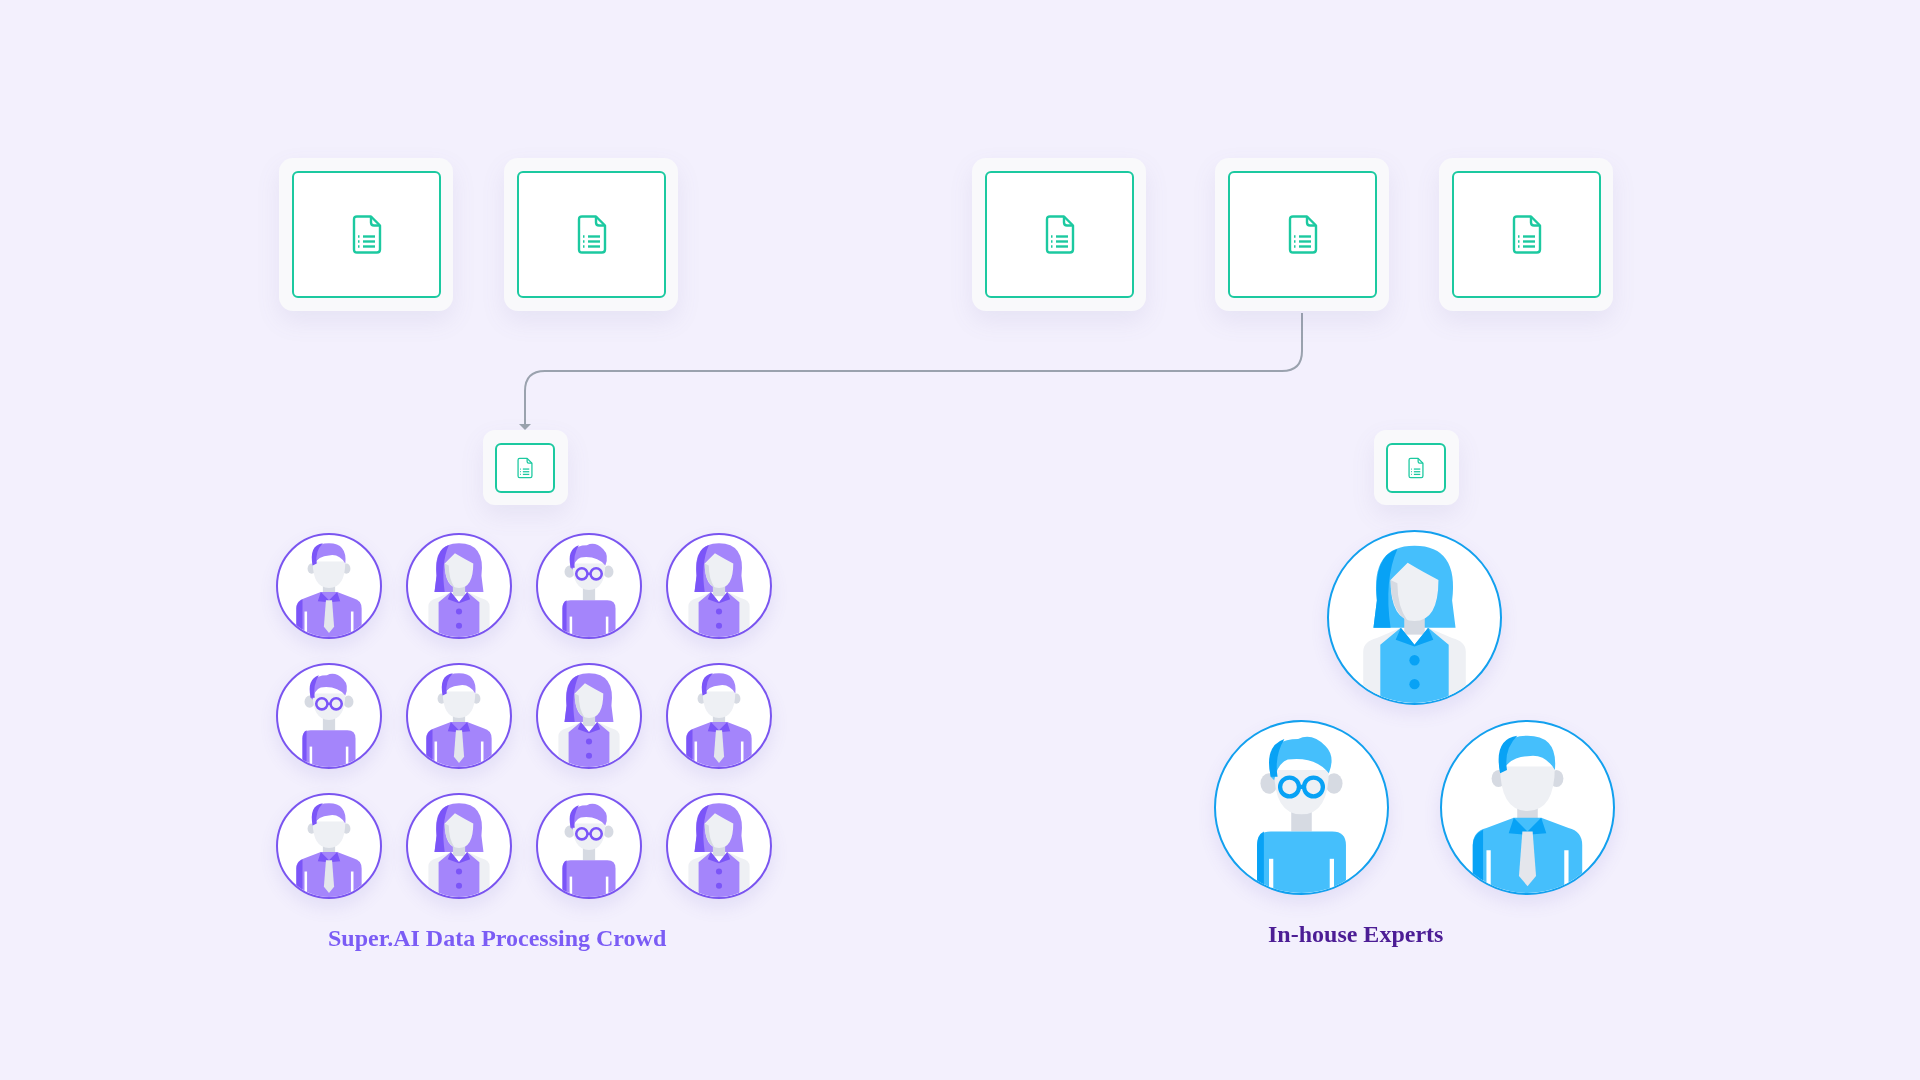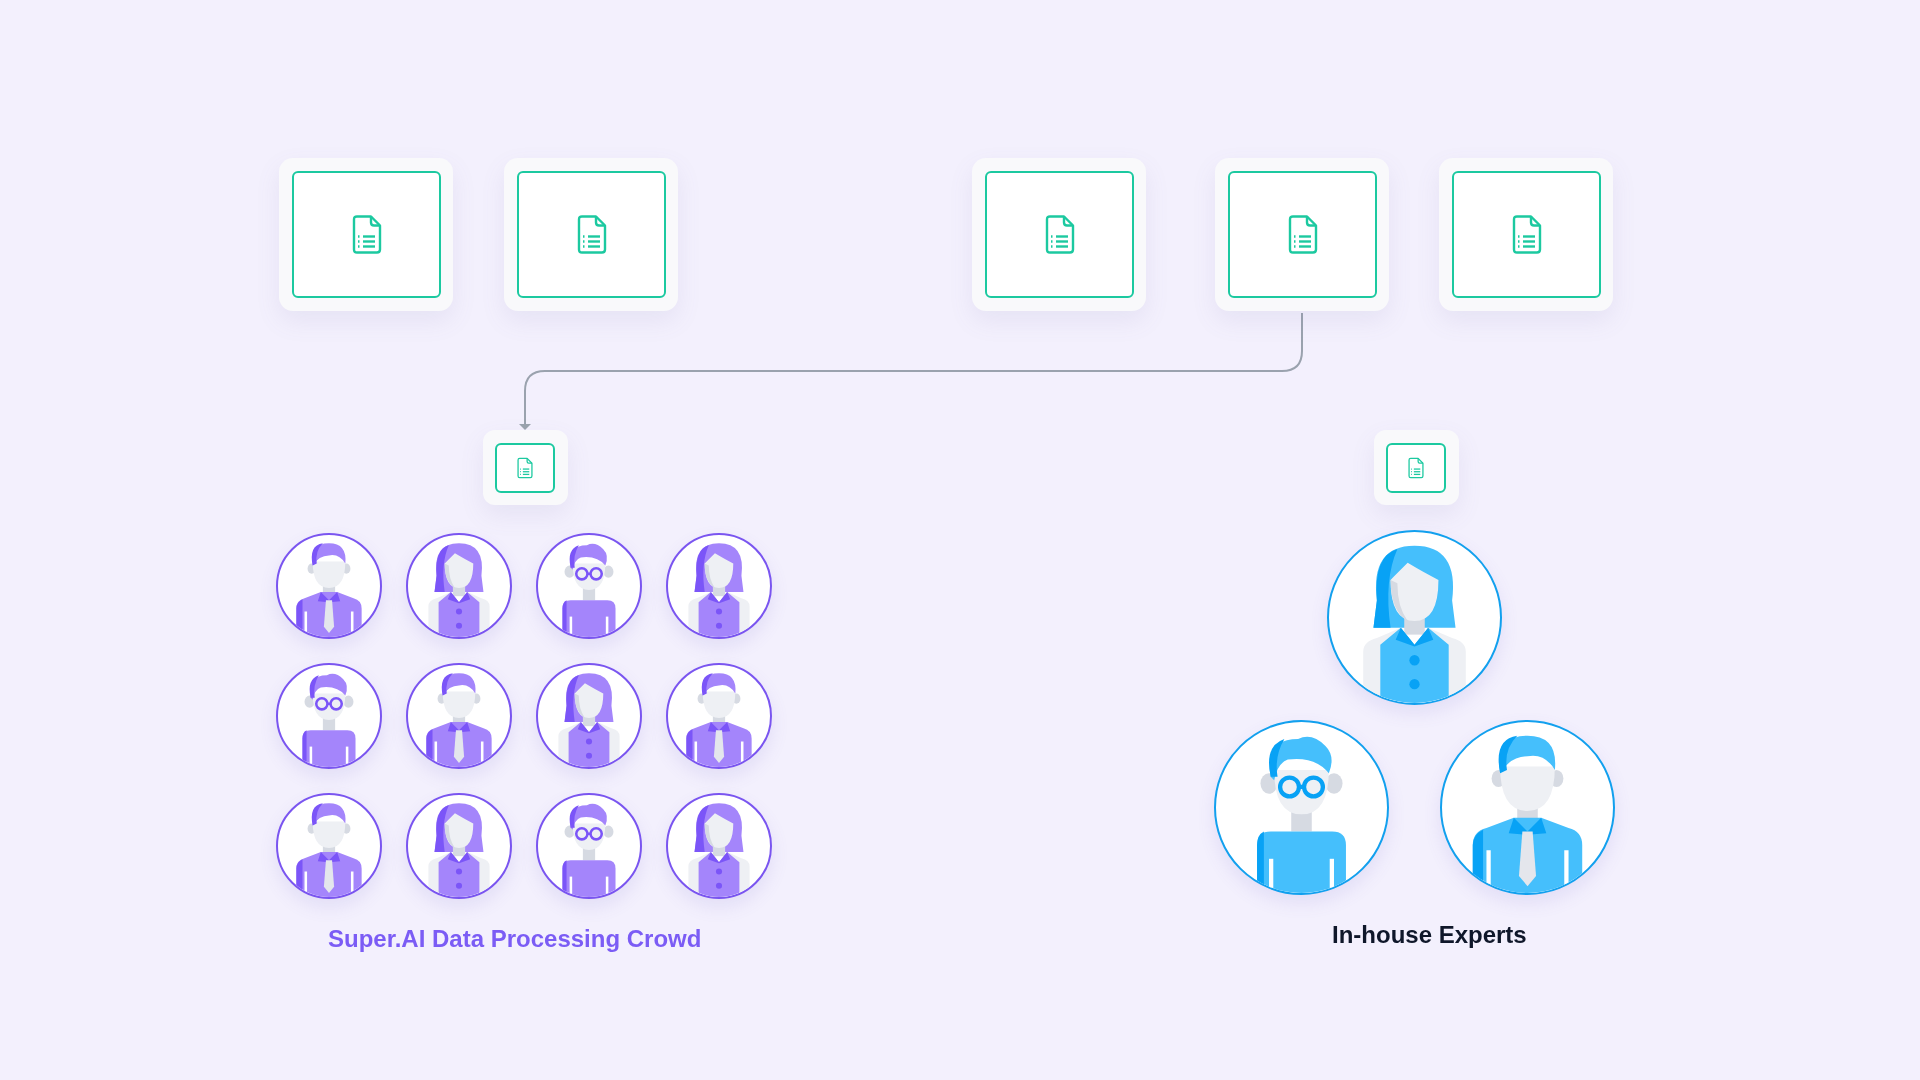--- a/index.html
+++ b/index.html
@@ -23,24 +23,24 @@
   .doc-icon { display:block; }
   svg.connector { position:absolute; left:0; top:0; pointer-events:none; }
   .avatar {
     position:absolute; border-radius:50%; background:#fff; box-sizing:border-box; overflow:hidden;
     box-shadow:0 8px 18px rgba(110,90,200,0.12);
   }
   .avatar svg { position:absolute; left:0; top:0; width:100%; height:100%; }
   .avatar.purple { border:2px solid #7a55f0; }
   .avatar.blue { border:2px solid #12a0ee; }
   .label {
-    position:absolute; font-family:Liberation Sans, sans-serif; font-weight:bold; white-space:nowrap;
+    position:absolute; font-family:Liberation Serif, serif; font-weight:bold; white-space:nowrap;
   }
   .label.crowd { left:328px; top:925px; font-size:24px; color:#7b5cf5; }
-  .label.experts { left:1332px; top:921px; font-size:24px; color:#0f172a; }
+  .label.experts { left:1268px; top:921px; font-size:24px; color:#4c1d95; }
 </style>
 </head>
 <body>
 
 <svg class="connector" width="1920" height="1080">
   <path d="M1302 313 V351 Q1302 371 1282 371 H545 Q525 371 525 391 V426" fill="none" stroke="#9aa2ae" stroke-width="2"></path>
   <path d="M519 424 L531 424 L525 430 Z" fill="#9aa2ae"></path>
 </svg>
 
 <div class="card big" style="left:279px;top:158px;">

